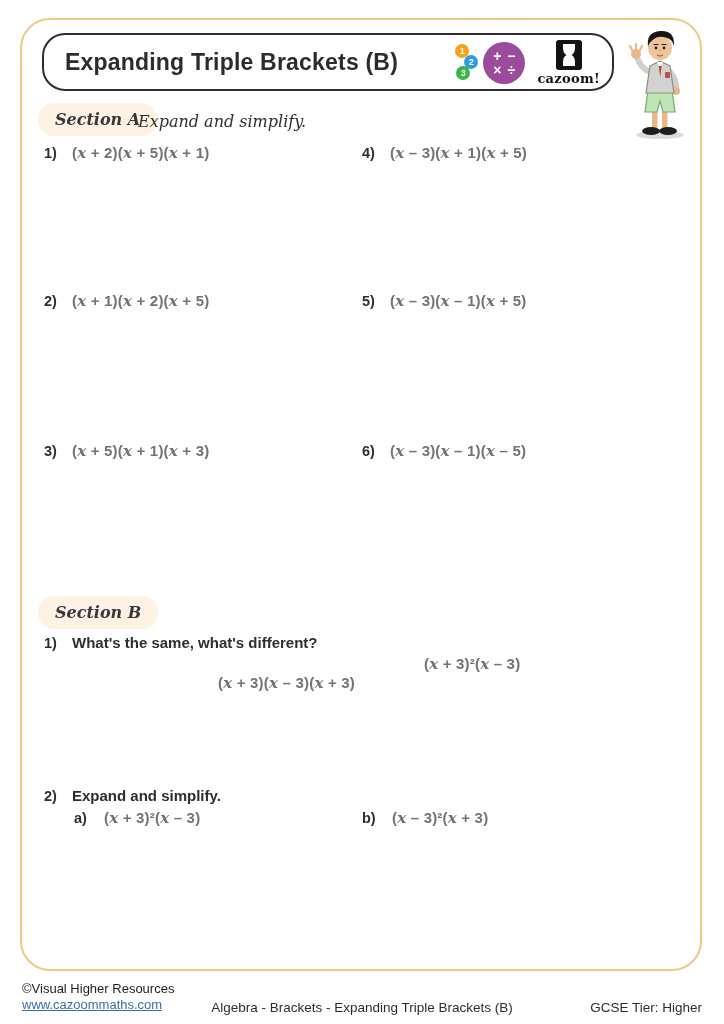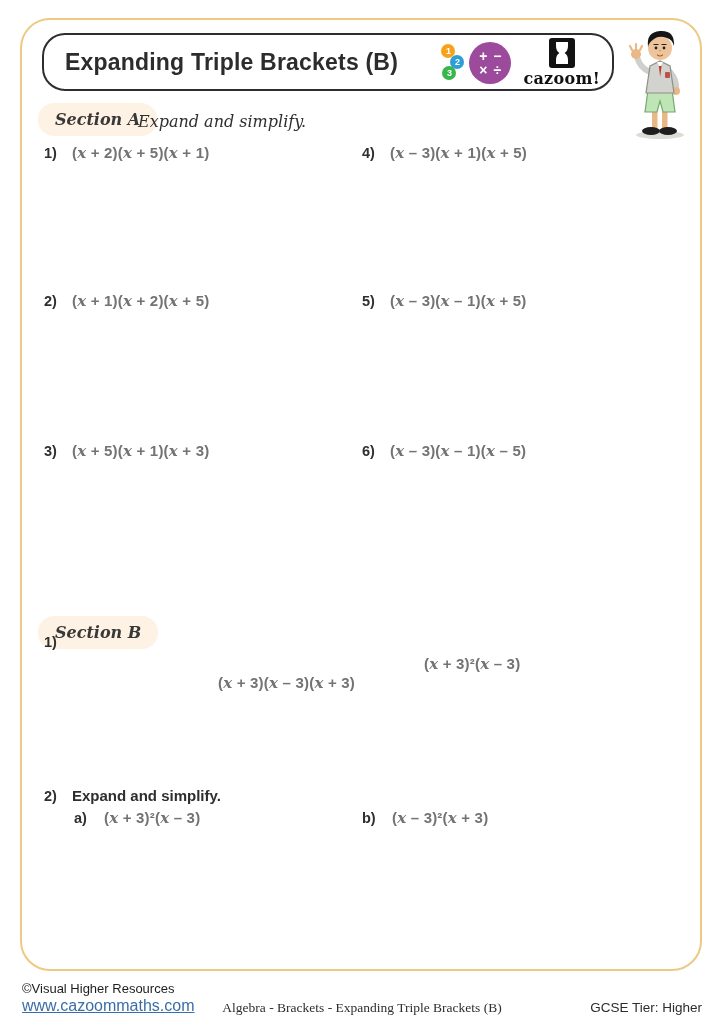--- a/index.html
+++ b/index.html
@@ -46,32 +46,32 @@
   .cazoom-block {
     display:flex; flex-direction:column; align-items:center;
     margin-left:12px; margin-right:4px;
   }
   .vase-box {
     width:26px; height:30px; background:#121212; border-radius:3px;
     display:flex; align-items:center; justify-content:center;
   }
   .brand-name {
     font-family:"DejaVu Serif", serif; font-weight:bold;
-    font-size:16px; color:#111; margin-top:1px; letter-spacing:0.3px;
+    font-size:13px; color:#111; margin-top:1px; letter-spacing:0.3px;
   }
   .mascot { position:absolute; left:624px; top:28px; }
   
   .section-label {
     position:absolute; background:#fdf2e4; border-radius:16px;
     padding:7px 17px;
     font-family:"DejaVu Serif", serif; font-style:italic; font-weight:bold;
     font-size:16px; color:#383838;
   }
   .section-a-label { left:38px; top:103px; }
-  .section-b-label { left:38px; top:596px;margin-top:20px; }
+  .section-b-label { left:38px; top:596px; }
   .instruction-italic {
     position:absolute; left:138px; top:112px;
     font-family:"DejaVu Serif", serif; font-style:italic;
     font-size:16px; color:#2f2f2f;
   }
   .prob { position:absolute; display:flex; align-items:baseline; }
   .prob .num { width:28px; font-weight:bold; font-size:14.5px; flex:0 0 28px; }
   .expr {
     font-weight:bold; font-size:15px; color:#737373; letter-spacing:0.2px;
     white-space:nowrap;
@@ -92,26 +92,26 @@
   .bq1-l  { position:absolute; left:218px; top:655px;margin-top:19px; }
   .bq1-r  { position:absolute; left:424px; top:655px; }
   .bq2    { left:44px;  top:787px; }
   .bq2a   { left:74px;  top:809px; }
   .bq2b   { left:362px; top:809px; }
   
   .copyright {
     position:absolute; left:22px; top:981px; font-size:13px; color:#1d1d1d;
   }
   .site-link {
-    position:absolute; left:22px; top:997px; font-size:16px;
+    position:absolute; left:22px; top:997px; font-size:13px;
     color:#3a6ea8; text-decoration:underline; cursor:pointer;
   }
   .footer-center {
     position:absolute; left:162px; width:400px; top:1000px;
-    text-align:center; font-size:13.5px; color:#2d2d2d;font-family:Liberation Serif, serif;
+    text-align:center; font-size:13.5px; color:#2d2d2d;
   }
   .footer-right {
     position:absolute; right:22px; top:1000px; font-size:13.5px; color:#2d2d2d;margin-left:12px;
   }
 </style>
 </head>
 <body>
 
 <div class="frame"></div>
 
@@ -202,20 +202,21 @@
 </div>
 <div class="prob p6">
   <span class="num">6)</span>
   <span class="expr">(<span class="mx">x</span> – 3)(<span class="mx">x</span> – 1)(<span class="mx">x</span> – 5)</span>
 </div>
 
 <div class="section-label section-b-label">Section B</div>
 
 <div class="prob bq1">
   <span class="num">1)</span>
+  <span class="q-text">What's the same, what's different?</span>
 </div>
 <div class="bq1-l expr">(<span class="mx">x</span> + 3)(<span class="mx">x</span> – 3)(<span class="mx">x</span> + 3)</div>
 <div class="bq1-r expr">(<span class="mx">x</span> + 3)²(<span class="mx">x</span> – 3)</div>
 
 <div class="prob bq2">
   <span class="num">2)</span>
   <span class="q-text">Expand and simplify.</span>
 </div>
 <div class="prob bq2a">
   <span class="sub-num">a)</span>

